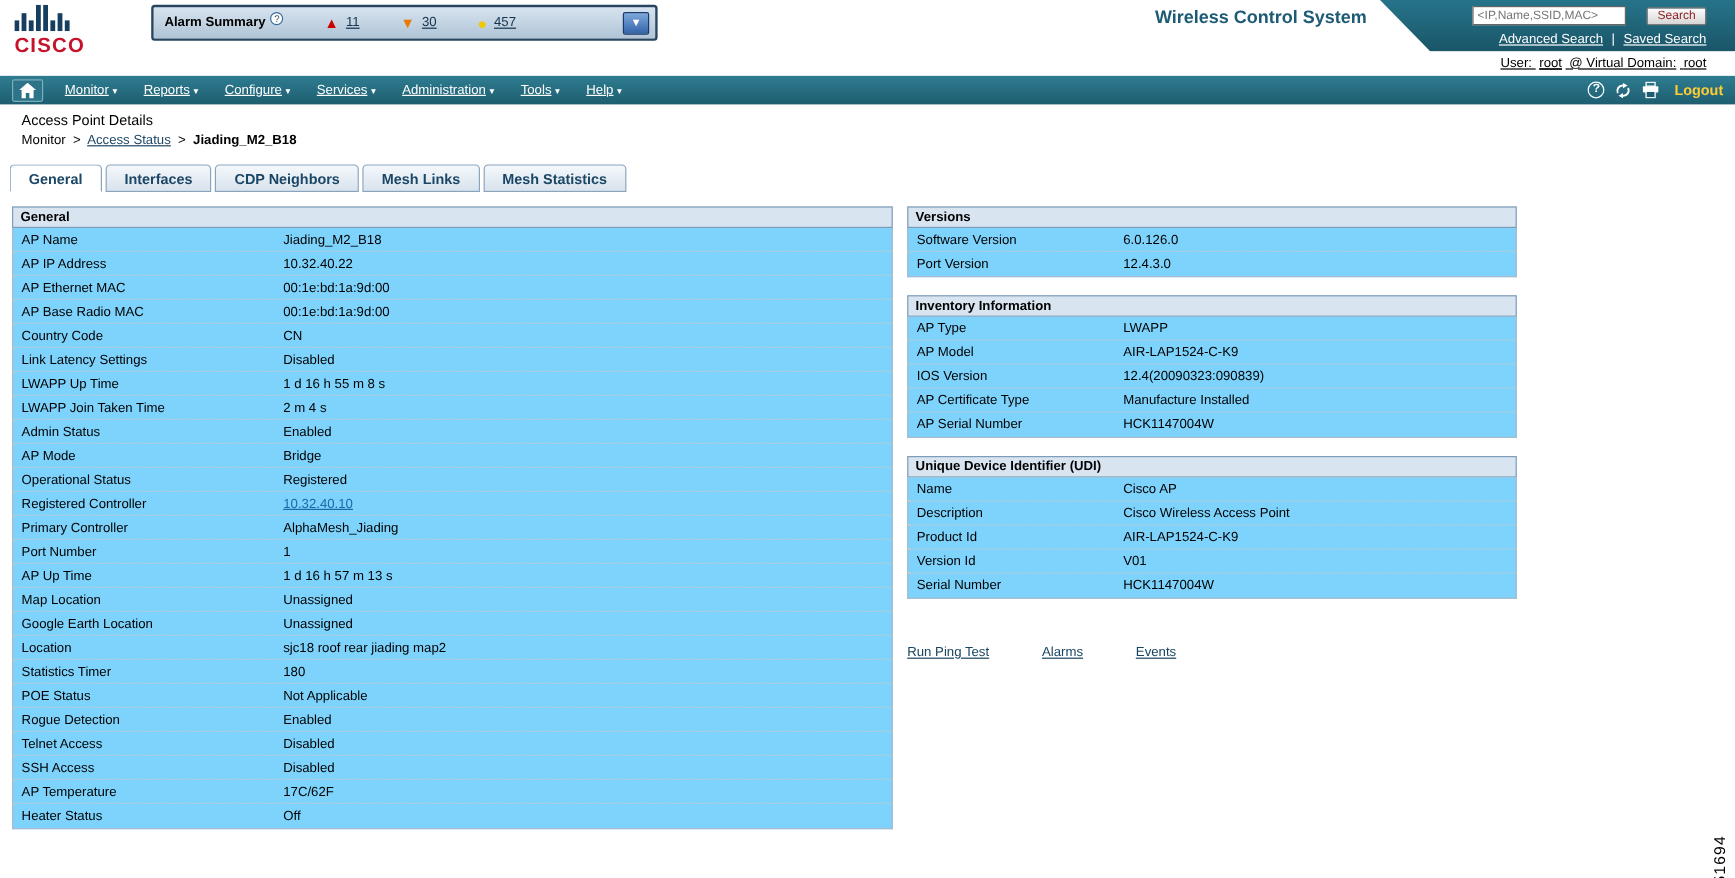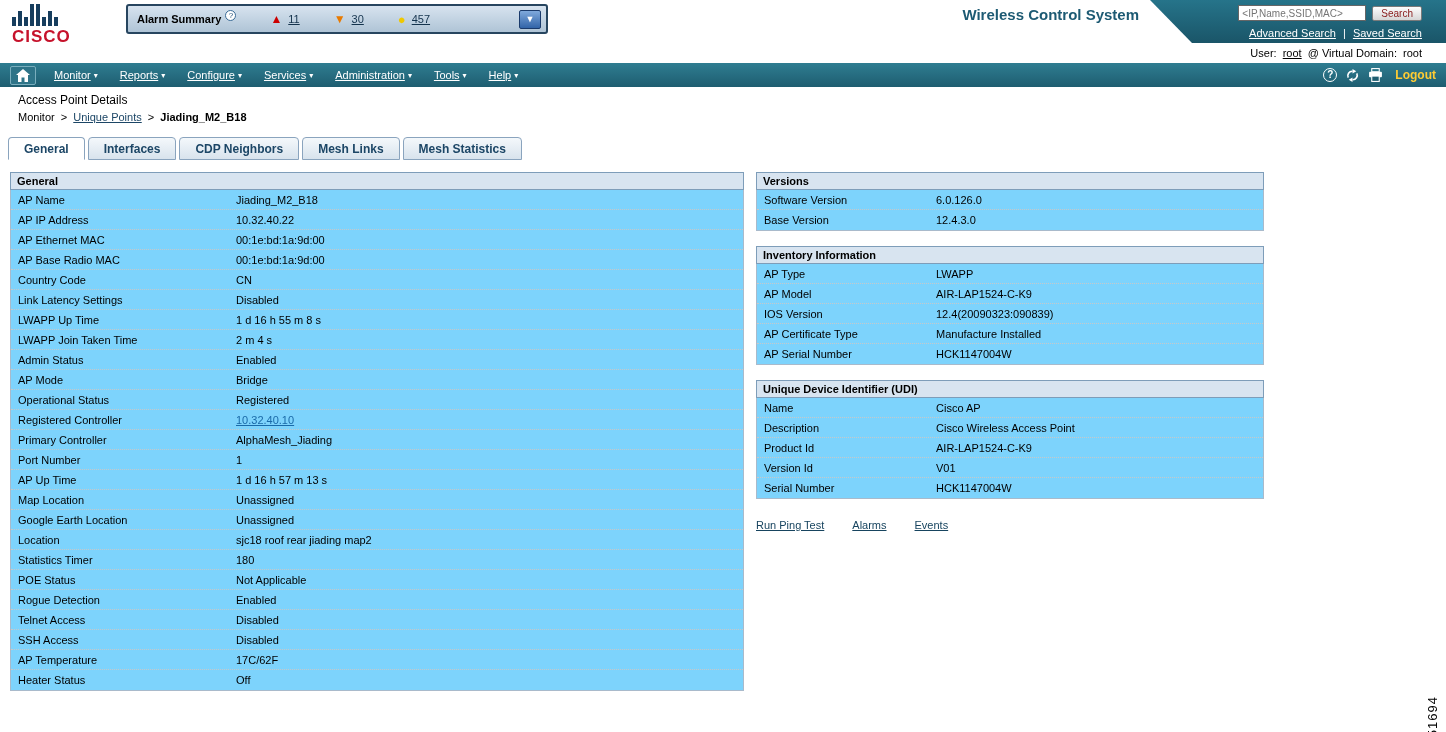--- a/index.html
+++ b/index.html
@@ -6,28 +6,28 @@
   body { font-family:"Liberation Sans", sans-serif; background:#fff; }
   .app { position:relative; width:1446px; height:732px; background:#fff; overflow:hidden; font-size:11px; color:#000; }
 
   
   .topbar { position:relative; height:63px; background:#fff; }
   .cisco { position:absolute; left:12px; top:4px; width:70px; text-align:left; }
   .cisco-word { color:#C6122B; font-weight:bold; font-size:17px; letter-spacing:1px; line-height:17px; }
   .teal-corner { position:absolute; top:0; right:0; width:296px; height:43px;
     background:linear-gradient(#26748A,#1A5568); clip-path:polygon(0 0,100% 0,100% 100%,42px 100%); }
   .wcs-title { position:absolute; top:6px; right:307px; font-size:15px; font-weight:bold; color:#1D5A73; white-space:nowrap; }
-  .search-row { position:absolute; top:5px; right:24px; display:flex; gap:6px; align-items:center; z-index:2; }
+  .search-row { position:absolute; top:5px; right:24px; display:flex; gap:17px; align-items:center; z-index:2; }
   .search-input { width:128px; height:16px; font-size:10px; font-family:"Liberation Sans",sans-serif; border:1px solid #666; padding:1px 3px; }
   .search-btn { font-size:10px; font-family:"Liberation Sans",sans-serif; padding:1px 8px; color:#8B2020;
     background:linear-gradient(#FDFDFD,#D6D6D6); border:1px solid #7A7A7A; border-radius:2px; cursor:pointer; }
   .adv-links { position:absolute; top:27px; right:24px; color:#fff; font-size:11px; z-index:2; }
   .adv-links a { color:#fff; text-decoration:underline; cursor:pointer; }
   .adv-links .sep { margin:0 4px; }
-  .user-row { position:absolute; top:47px; right:24px; font-size:11px; color:#000; }
+  .user-row { position:absolute; top:47px; right:24px; font-size:11px; color:#000;text-decoration:underline; }
   .user-row a { color:#000; text-decoration:underline; cursor:pointer; margin:0 3px; }
   .user-row .mid { margin-right:3px; }
 
   
   .alarm-box { position:absolute; left:94px; top:4px; width:422px; height:30px; display:flex; align-items:center;
     background:linear-gradient(#D7E3EF,#AFC4D6); border:2px solid #27455F; border-radius:3px;margin-left:32px; }
   .alarm-label { font-weight:bold; font-size:11px; margin-left:9px; white-space:nowrap; }
   .info-icon { margin-left:4px; width:11px; height:11px; border:1px solid #3A6B96; border-radius:50%;
     background:#fff; color:#1E4E78; font-size:8px; line-height:10px; text-align:center; cursor:pointer; align-self:flex-start; margin-top:4px; }
   .ind { display:flex; align-items:center; gap:6px; margin-left:34px; }
@@ -72,21 +72,21 @@
   .panel-body { border:1px solid #A9BACB; border-top:none; background:#7dd3fc; }
   .trow { display:flex; align-items:center; height:20px; border-bottom:1px dotted #C8C8C8; font-size:11px; padding-left:7px; }
   .panel-body .trow:last-child { border-bottom:none; }
   .tlabel { flex:none; }
   .left-panel { width:734px; }
   .left-panel .tlabel { width:218px; }
   .rightcol { width:508px; display:flex; flex-direction:column; }
   .rightcol .panel { margin-bottom:15px; }
   .rightcol .tlabel { width:172px; }
   .vlink { color:#1A6AA8; text-decoration:underline; cursor:pointer; }
-  .action-links { display:flex; gap:28px; margin-top:5px; font-size:11px; }
+  .action-links { display:flex; gap:44px; margin-top:24px; font-size:11px; }
   .action-links a { color:#17445F; text-decoration:underline; cursor:pointer; }
 
   .fig { position:absolute; right:6px; bottom:36px; transform:rotate(-90deg); transform-origin:100% 100%;
     font-size:13px; letter-spacing:1px; color:#000; }
 </style>
 </head>
 <body>
 
 <div class="app">
 
@@ -203,21 +203,21 @@
       </span>
       <span class="logout">Logout</span>
     </span>
   </nav>
 
   <div class="page-head">
     <div class="page-title">Access Point Details</div>
     <div class="crumbs">
       <span>Monitor</span>
       <span class="sep">&gt;</span>
-      <a>Unique Points</a>
+      <a>Access Status</a>
       <span class="sep">&gt;</span>
       <b>Jiading_M2_B18</b>
     </div>
   </div>
 
   <div class="tabbar">
     <div class="tab active">General</div>
     <div class="tab">Interfaces</div>
     <div class="tab">CDP Neighbors</div>
     <div class="tab">Mesh Links</div>
@@ -333,21 +333,21 @@
 
     <div class="rightcol">
       <div class="panel">
         <div class="panel-title">Versions</div>
         <div class="panel-body">
             <div class="trow">
               <span class="tlabel">Software Version</span>
               <span class="tvalue">6.0.126.0</span>
             </div>
             <div class="trow">
-              <span class="tlabel">Base Version</span>
+              <span class="tlabel">Port Version</span>
               <span class="tvalue">12.4.3.0</span>
             </div>
           </div>
       </div>
       <div class="panel">
         <div class="panel-title">Inventory Information</div>
         <div class="panel-body">
             <div class="trow">
               <span class="tlabel">AP Type</span>
               <span class="tvalue">LWAPP</span>

